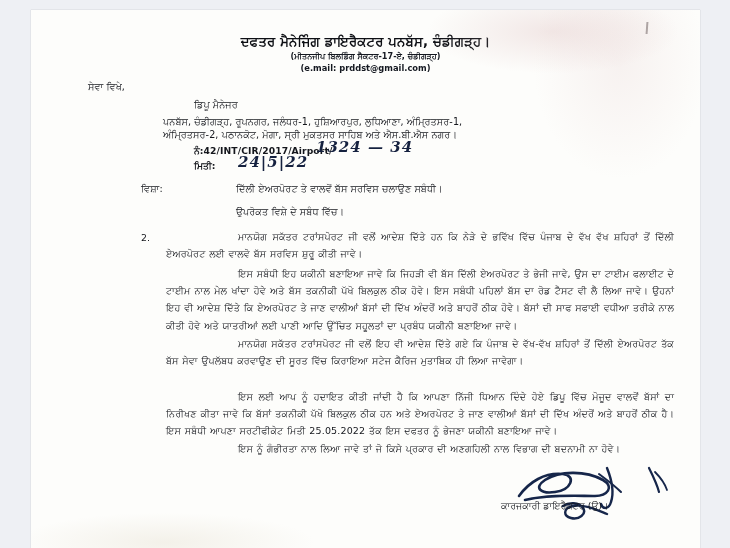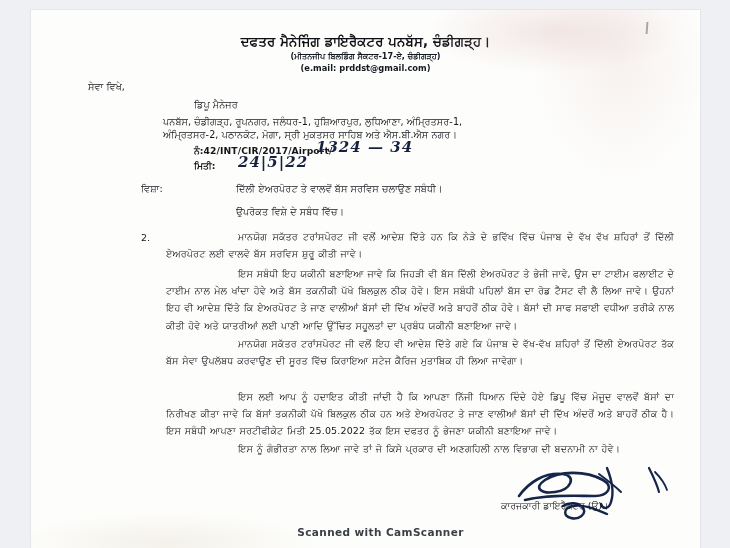--- a/index.html
+++ b/index.html
@@ -225,17 +225,14 @@
           <path d="M138 6 C142 14, 146 22, 148 30" stroke="#16264a" stroke-width="2.2" stroke-linecap="round"></path>
           <path d="M144 10 C150 16, 154 22, 156 28" stroke="#16264a" stroke-width="1.8" stroke-linecap="round"></path>
         </svg>
       </div>
 
       <div class="sign-title">ਕਾਰਜਕਾਰੀ ਡਾਇਰੈਕਟਰ (ਉ)।</div>
 
     </div>
   </div>
 
-  <div class="cs-wrap">
-    <div class="camscanner">Scanned with CamScanner</div>
-  </div>
 
 </div>
 
 </body></html>

